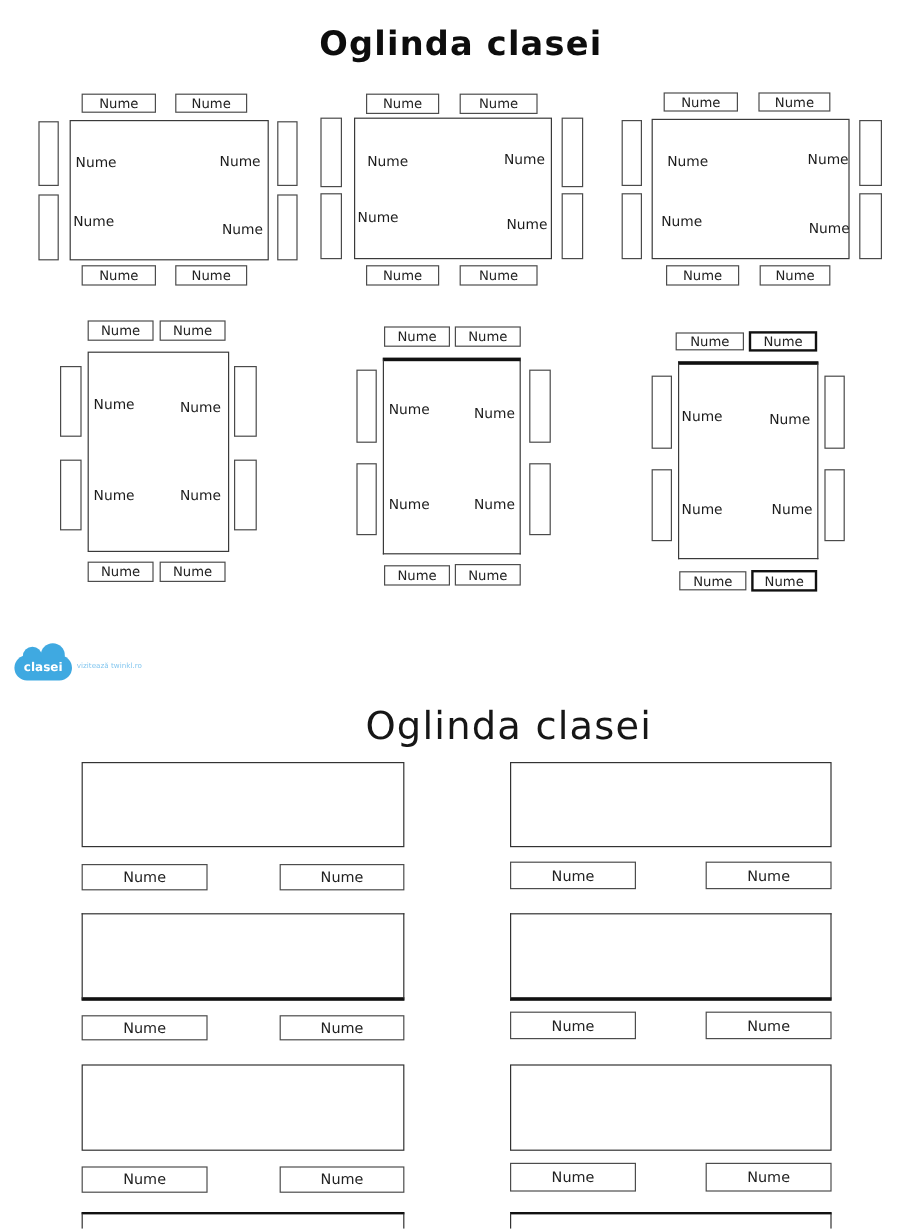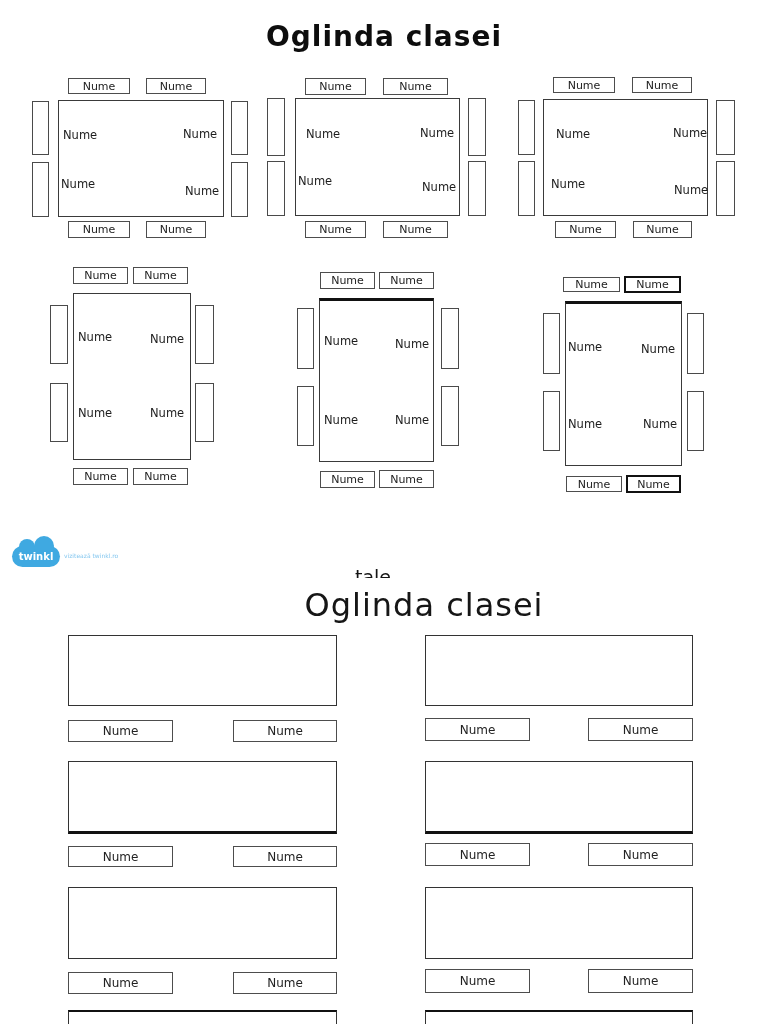--- a/index.html
+++ b/index.html
@@ -183,27 +183,24 @@
     <div class="nl" style="left:643px;top:417px">Nume</div>
     <div class="nb" style="left:566px;top:476px;width:56px;height:16px">
         <span>Nume</span>
       </div>
     <div class="nb bold" style="left:626px;top:475px;width:55px;height:18px">
         <span>Nume</span>
       </div>
   </div>
 
   <div class="cloud">
-    <span class="cloudtxt">twinkl</span>
+    <span class="cloudtxt">clasei</span>
   </div>
   <div class="tagline">vizitează twinkl.ro</div>
 
-  <div class="clip2">
-    <div class="cap" style="position:static;left:0">tale.</div>
-  </div>
 
   <div class="title2">Oglinda clasei</div>
 
   <div>
     <div class="tbl2" style="left:68px;top:635px;width:269px;height:71px"></div>
     <div class="nb2" style="left:68px;top:720px;width:105px;height:22px">
         <span>Nume</span>
       </div>
     <div class="nb2" style="left:233px;top:720px;width:104px;height:22px">
         <span>Nume</span>

